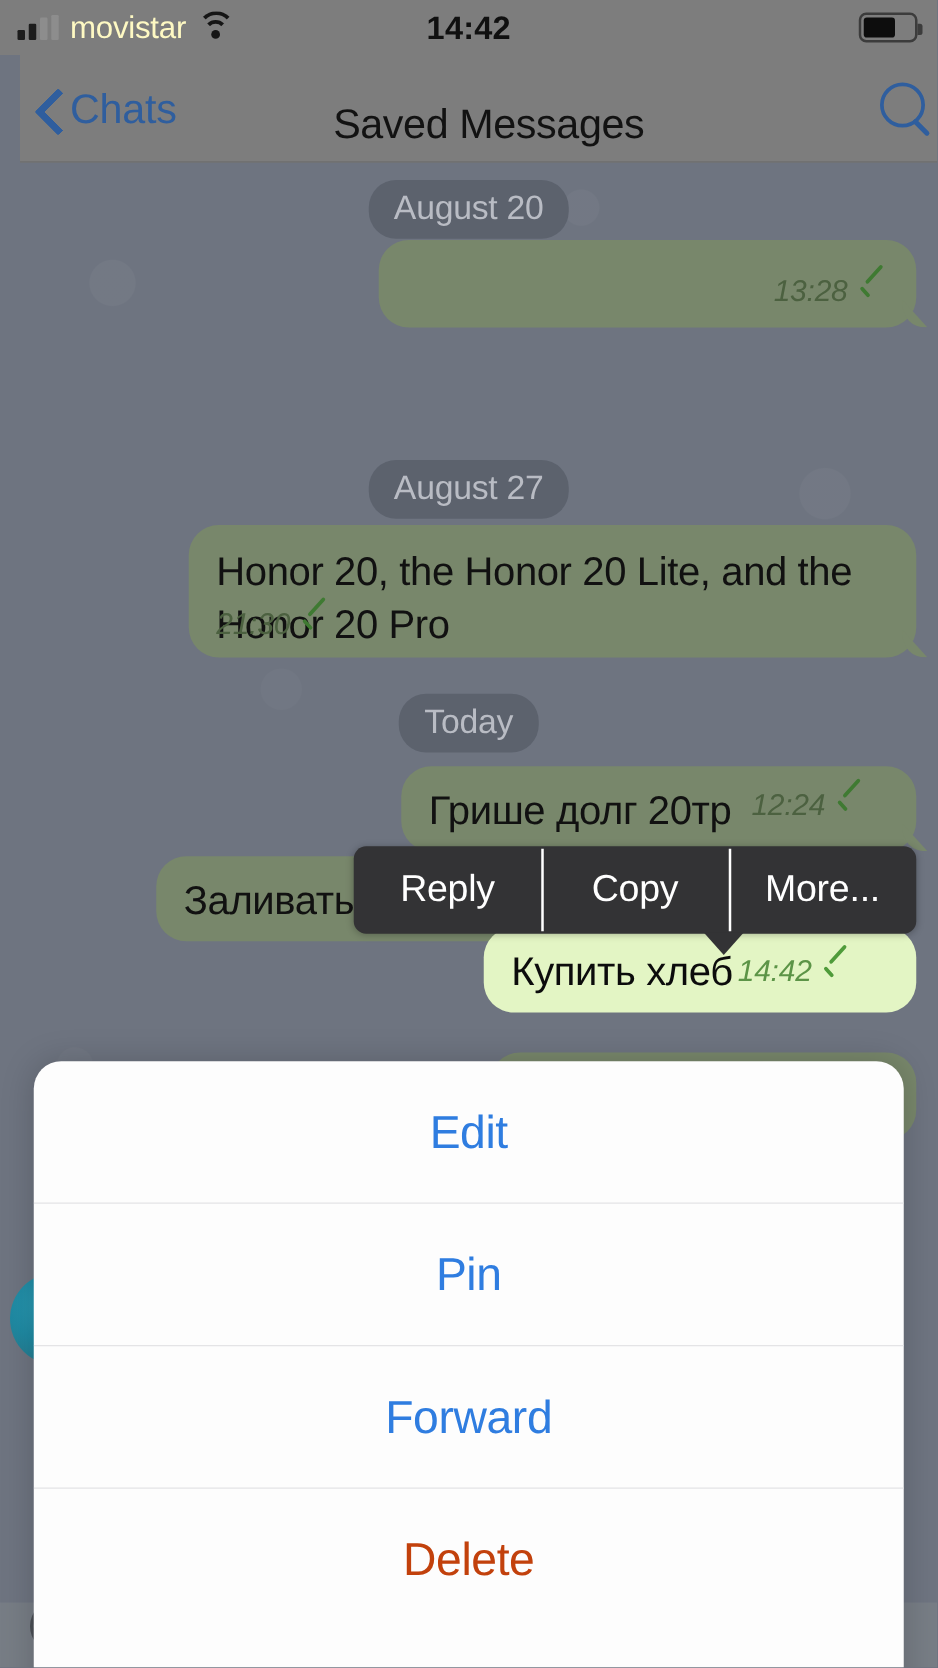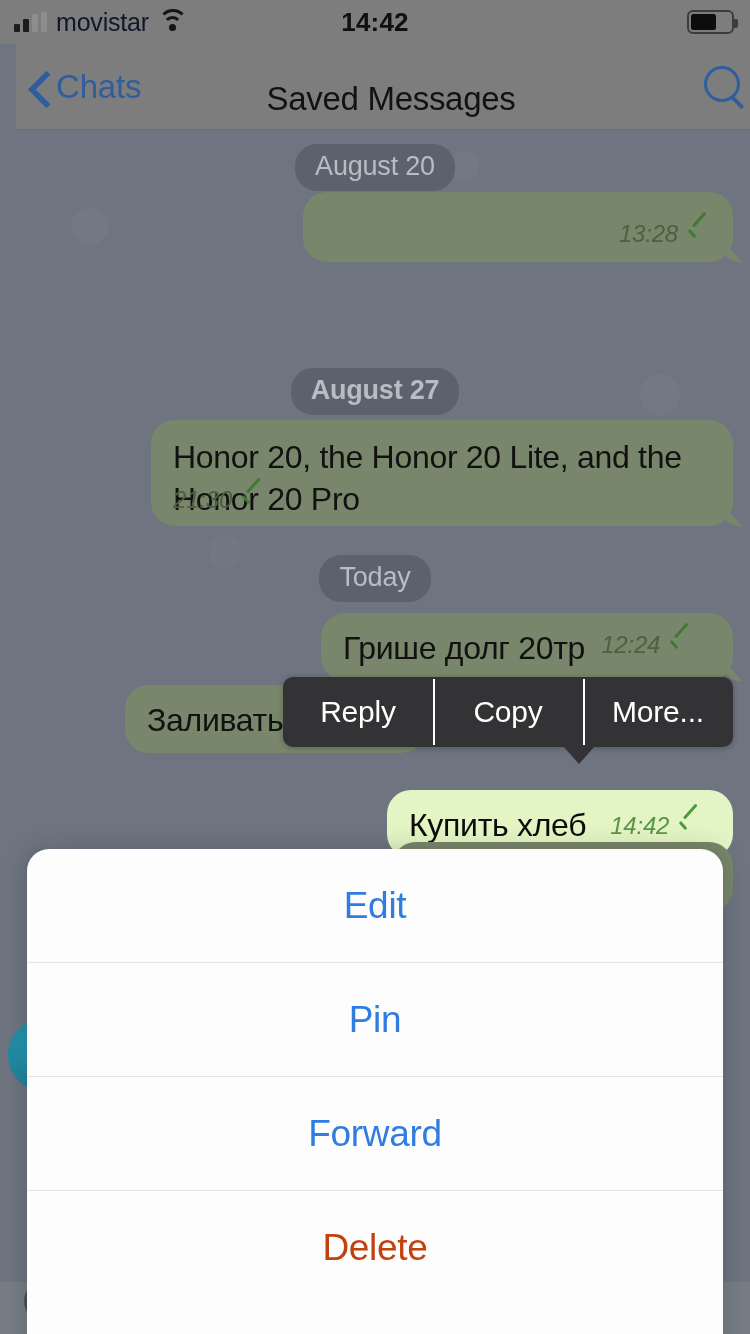--- a/index.html
+++ b/index.html
@@ -27,21 +27,21 @@
   .sb-left {
     position:absolute; left:14px; top:0; height:44px;
     display:flex; align-items:center; gap:9px;
   }
   .signal { display:flex; align-items:flex-end; gap:3px; height:20px; }
   .signal i { display:block; width:6px; background:#1c1c1c; border-radius:1px; }
   .signal i:nth-child(1){ height:8px; }
   .signal i:nth-child(2){ height:13px; }
   .signal i:nth-child(3){ height:18px; background:#8d8d8d; }
   .signal i:nth-child(4){ height:20px; background:#8d8d8d; }
-  .carrier { font-size:25px; color:#0f172a; letter-spacing:-0.2px; }
+  .carrier { font-size:25px; color:#fef9c3; letter-spacing:-0.2px; }
   .wifi { width:30px; height:22px; position:relative; }
   .wifi span {
     position:absolute; left:50%; bottom:1px;
     border:3.5px solid transparent;
     border-top-color:#151515;
     border-radius:50%;
     transform:translateX(-50%) rotate(0deg);
   }
   .wifi .w1 { width:30px; height:30px; bottom:-6px; margin-left:-15px; left:50%; transform:none;
               border:3.2px solid #151515; border-bottom-color:transparent;
@@ -341,21 +341,21 @@
 
     <div class="bubble tail" style="left:303px; top:62px; width:430px; padding:20px 22px 14px;">
       <div style="text-align:right; margin-top:8px;">
         <span class="meta">
           <span>13:28</span>
           <span class="check"></span>
         </span>
       </div>
     </div>
 
-    <div class="date-row" style="top:238px;font-weight:bold;">
+    <div class="date-row" style="top:238px;">
       <span class="date-pill">August 27</span>
     </div>
 
     <div class="bubble tail" style="left:151px; top:290px; width:582px; padding:16px 22px 12px;">
       <div class="bubble-text">Honor 20, the Honor 20 Lite, and the Honor 20 Pro</div>
       <div style="text-align:left; margin-top:-34px;">
         <span class="meta">
           <span>21:30</span>
           <span class="check"></span>
         </span>
@@ -371,21 +371,21 @@
       <span class="meta" style="margin-bottom:6px;">
         <span>12:24</span>
         <span class="check"></span>
       </span>
     </div>
 
     <div class="bubble" style="left:125px; top:555px; width:300px; padding:14px 22px 12px;">
       <span class="bubble-text">Заливать</span>
     </div>
 
-    <div class="bubble selected" style="left:387px; top:612px; width:346px; padding:14px 22px 12px; display:flex; align-items:flex-end; gap:24px;margin-top:48px;">
+    <div class="bubble selected" style="left:387px; top:612px; width:346px; padding:14px 22px 12px; display:flex; align-items:flex-end; gap:4px;">
       <span class="bubble-text">Купить хлеб</span>
       <span class="meta" style="margin-bottom:6px;">
         <span>14:42</span>
         <span class="check"></span>
       </span>
     </div>
 
     <div class="bubble" style="left:392px; top:712px; width:341px; height:70px;"></div>
 
   </div>

